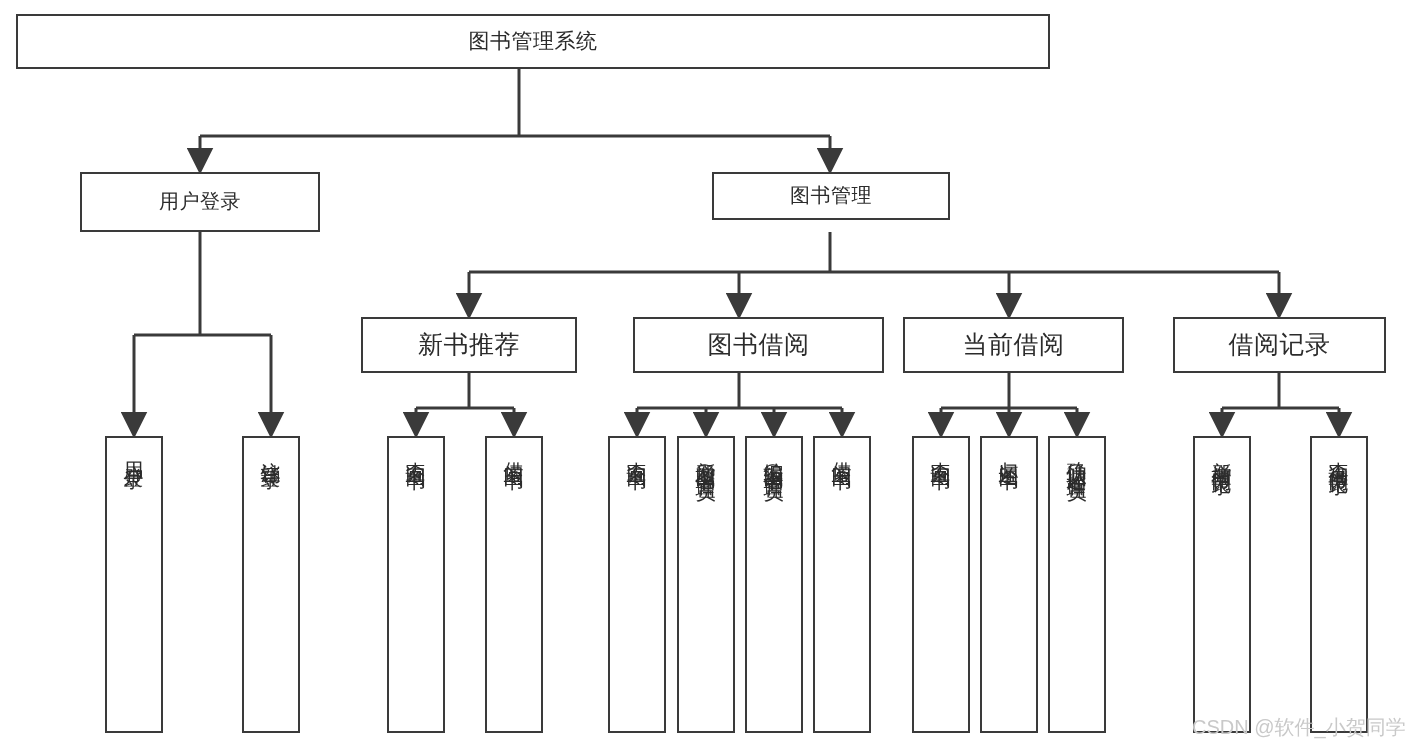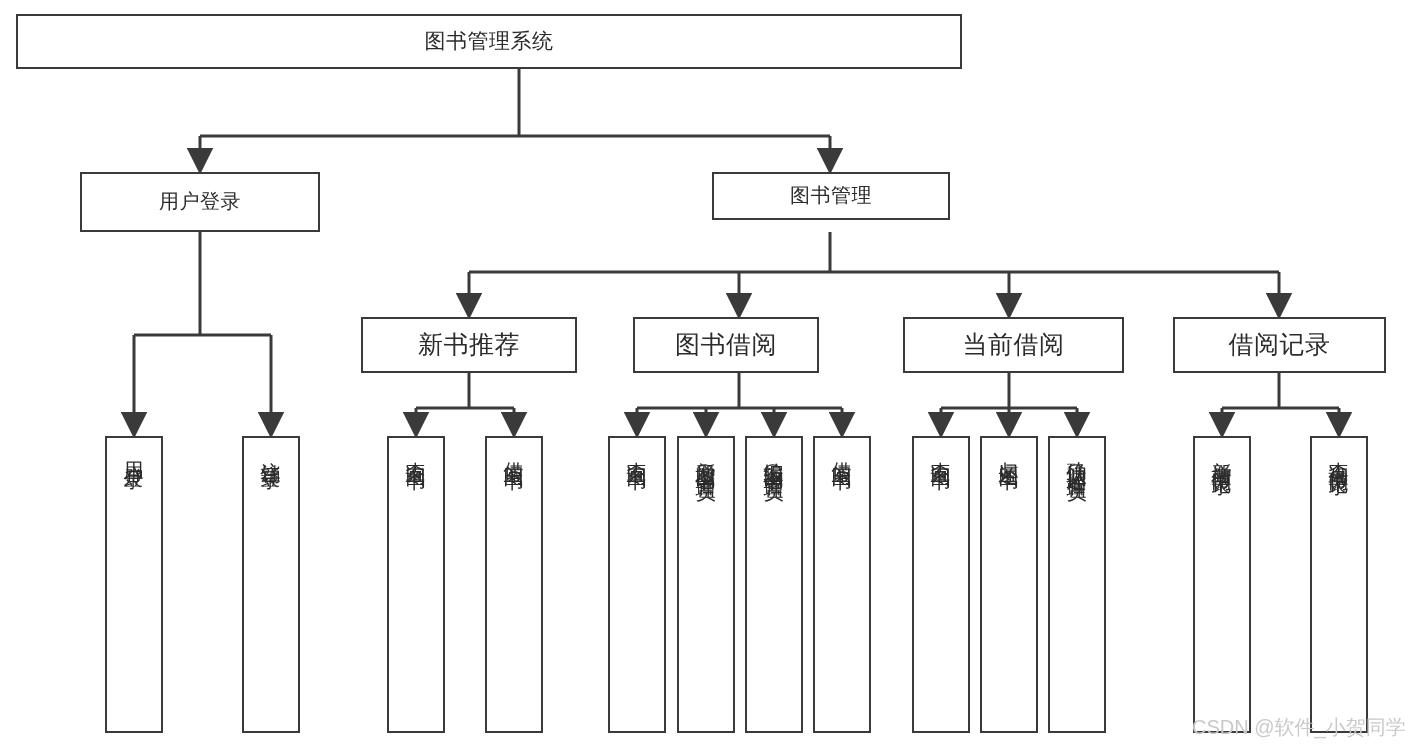--- a/index.html
+++ b/index.html
@@ -123,35 +123,35 @@
       <path d="M 1009 408 L 1009 434" marker-end="url(#arrow)"></path>
       <path d="M 1077 408 L 1077 434" marker-end="url(#arrow)"></path>
 
       <path d="M 1279 373 L 1279 408"></path>
       <path d="M 1222 408 L 1339 408"></path>
       <path d="M 1222 408 L 1222 434" marker-end="url(#arrow)"></path>
       <path d="M 1339 408 L 1339 434" marker-end="url(#arrow)"></path>
     </g>
   </svg>
 
-  <div class="node node-root" style="left:16px; top:14px; width:946px; height:55px;">
+  <div class="node node-root" style="left:16px; top:14px; width:1034px; height:55px;">
     <span class="node-label">图书管理系统</span>
   </div>
 
   <div class="node node-branch" style="left:80px; top:172px; width:240px; height:60px;">
     <span class="node-label">用户登录</span>
   </div>
   <div class="node node-branch" style="left:712px; top:172px; width:238px; height:48px;">
     <span class="node-label">图书管理</span>
   </div>
 
   <div class="node node-group" style="left:361px; top:317px; width:216px; height:56px;">
     <span class="node-label">新书推荐</span>
   </div>
-  <div class="node node-group" style="left:633px; top:317px; width:186px; height:56px;">
+  <div class="node node-group" style="left:633px; top:317px; width:251px; height:56px;">
     <span class="node-label">图书借阅</span>
   </div>
   <div class="node node-group" style="left:903px; top:317px; width:221px; height:56px;">
     <span class="node-label">当前借阅</span>
   </div>
   <div class="node node-group" style="left:1173px; top:317px; width:213px; height:56px;">
     <span class="node-label">借阅记录</span>
   </div>
 
   <div class="node node-leaf" style="left:105px; top:436px; width:58px; height:297px;">

